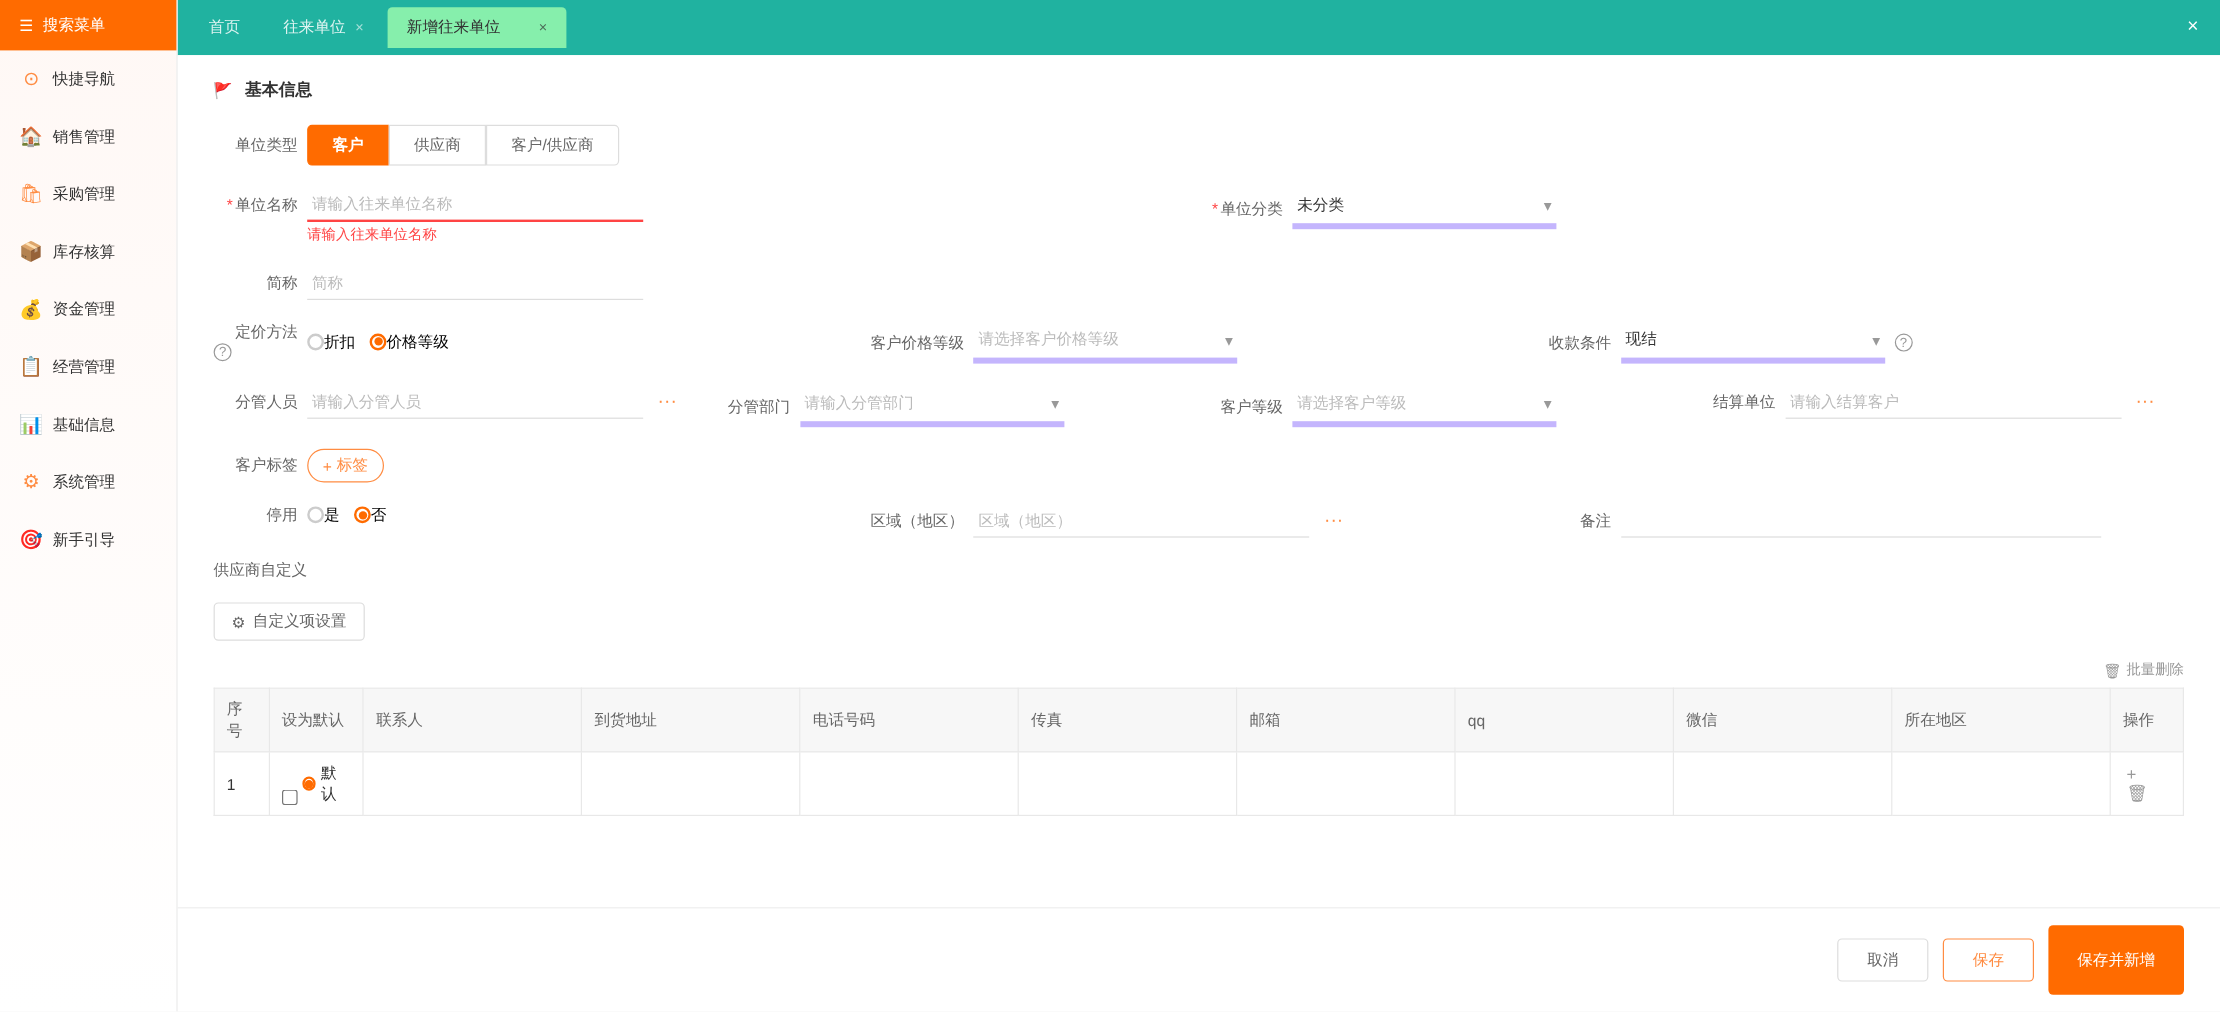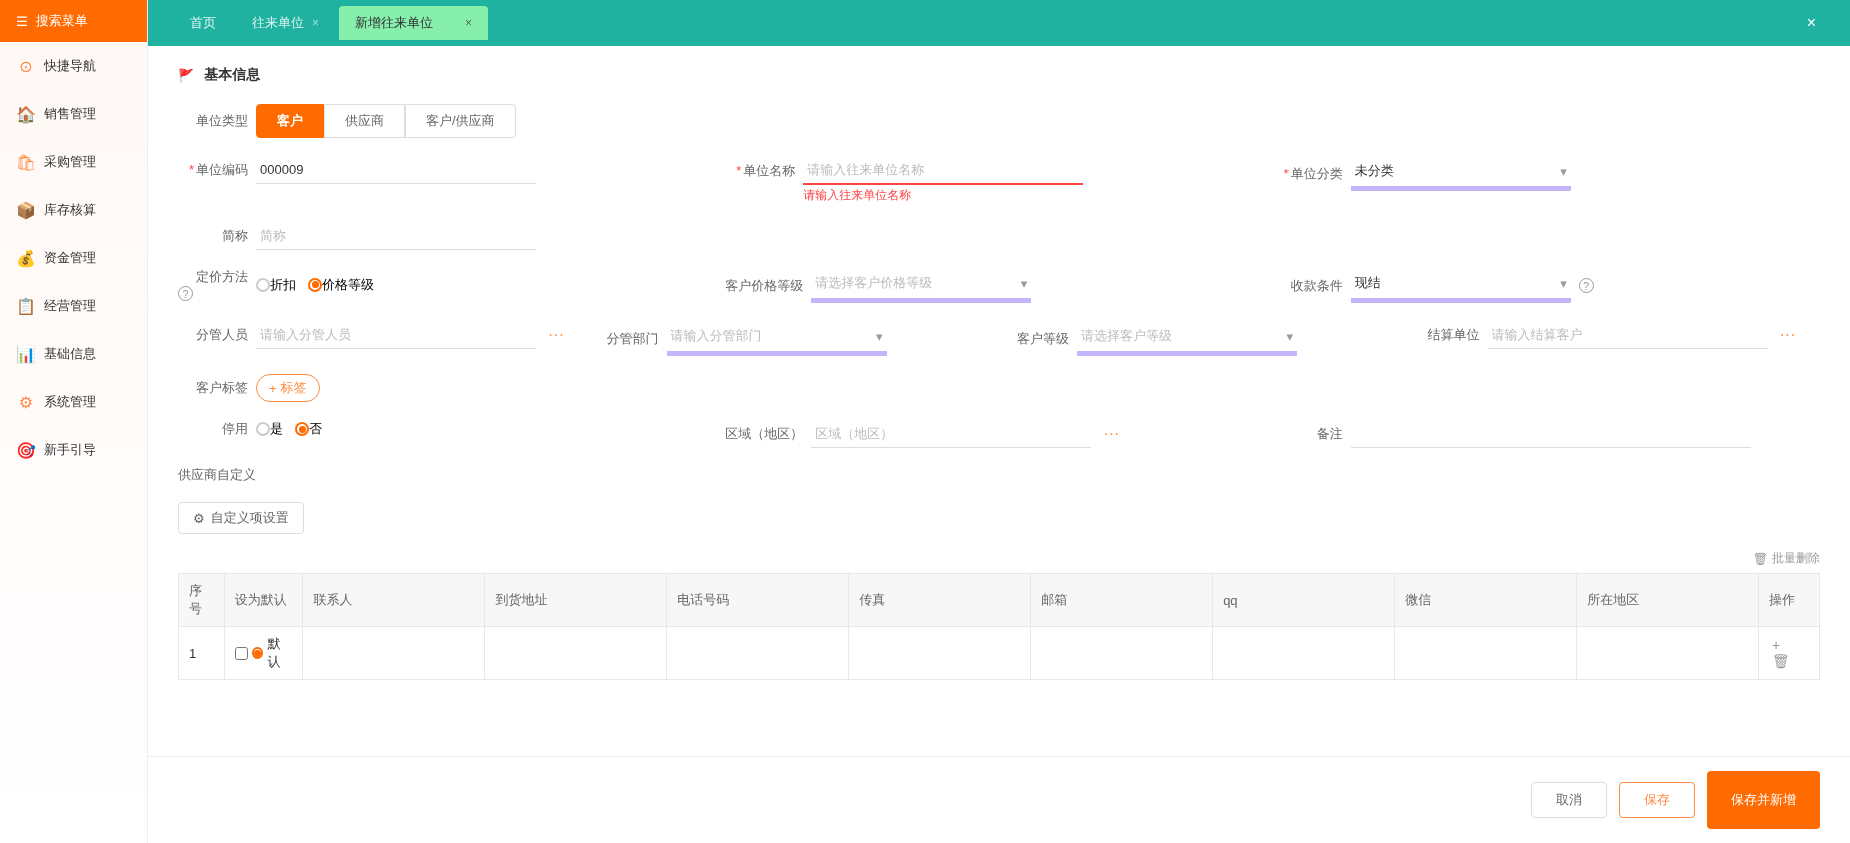--- a/index.html
+++ b/index.html
@@ -51,21 +51,21 @@
       flex-direction: column;
       overflow: hidden;
     }
 
     
     .tab-bar {
       display: flex;
       align-items: center;
       background: #20b2a0;
       height: 46px;
-      padding: 0 26px;
+      padding: 0 10px;
       gap: 4px;
     }
     .tab {
       display: flex;
       align-items: center;
       gap: 6px;
       padding: 8px 16px;
       font-size: 13px;
       color: rgba(255,255,255,0.85);
       cursor: pointer;
@@ -432,24 +432,20 @@
         <span class="form-label">单位类型</span>
         <div class="unit-type-group">
           <button class="unit-btn active">客户</button>
           <button class="unit-btn">供应商</button>
           <button class="unit-btn">客户/供应商</button>
         </div>
       </div>
     </div>
 
     <div class="form-row">
-      <div class="form-field">
-        <span class="form-label"><span class="required-star">*</span><span>单位编码</span></span>
-        <input class="form-input" type="text" value="000009" style="">
-      </div>
       <div style="flex:1; min-width:300px;">
         <div class="form-field">
           <span class="form-label"><span class="required-star">*</span><span>单位名称</span></span>
           <input class="form-input error-border" type="text" placeholder="请输入往来单位名称" style="">
         </div>
         <div class="error-msg">请输入往来单位名称</div>
       </div>
       <div class="form-field">
         <span class="form-label"><span class="required-star">*</span><span>单位分类</span></span>
         <div class="form-select">
@@ -591,21 +587,21 @@
           <th>qq</th>
           <th>微信</th>
           <th>所在地区</th>
           <th>操作</th>
         </tr>
       </thead>
       <tbody>
         <tr class="table-row">
           <td>1</td>
           <td>
-            <div style="display:flex;align-items:center;gap:4px;">
+            <div style="display:flex;align-items:flex-end;gap:4px;">
               <input type="checkbox" style="">
               <div style="display:flex;align-items:center;gap:4px;">
                 <div class="radio-circle selected" style="width:12px;height:12px;"></div>
                 <span>默认</span>
               </div>
             </div>
           </td>
           <td><input type="text" style="border: none; outline: none; width: 100%;"></td>
           <td><input type="text" style="border: none; outline: none; width: 100%;"></td>
           <td><input type="text" style="border: none; outline: none; width: 100%;"></td>

